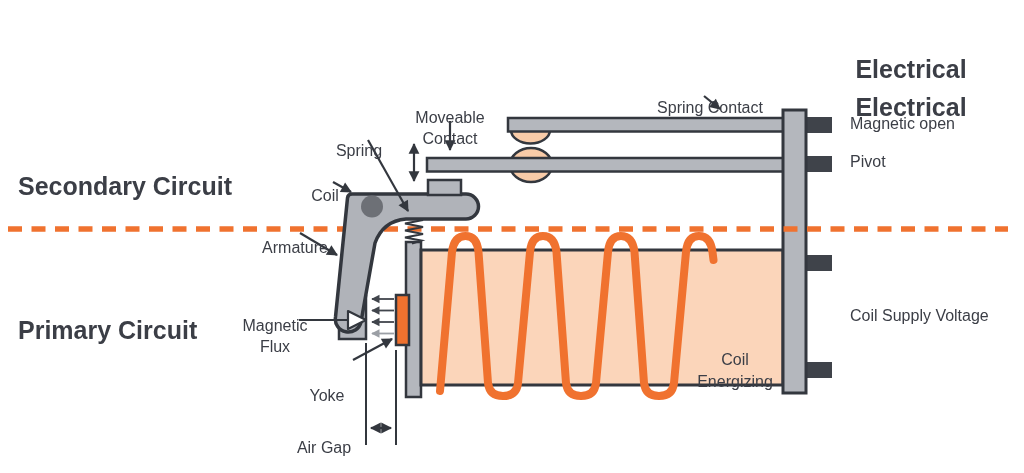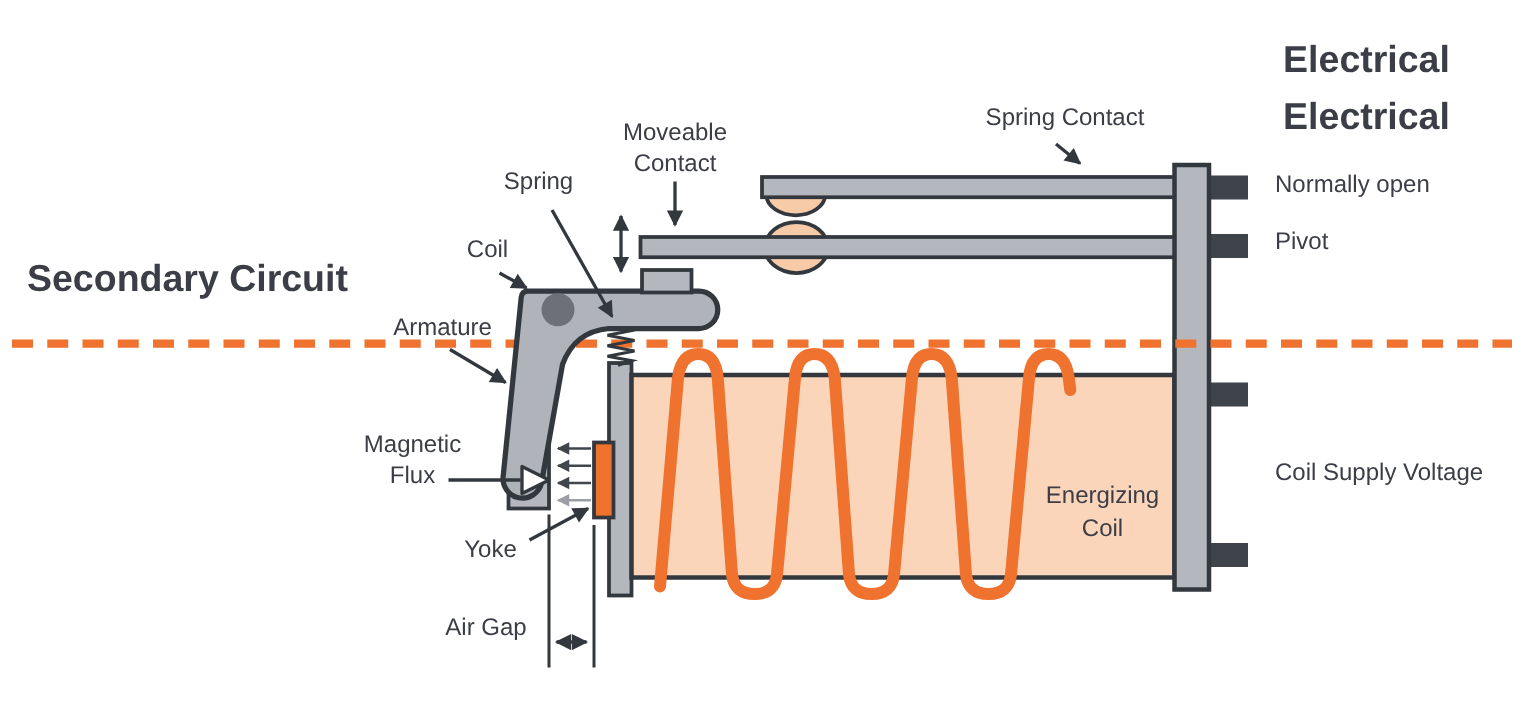--- a/index.html
+++ b/index.html
@@ -4,21 +4,21 @@
 <style>
   html,body{margin:0;padding:0;background:#fff;}
   #stage{
     position:relative;width:1024px;height:473px;background:#ffffff;overflow:hidden;
     font-family:"Liberation Sans","DejaVu Sans",sans-serif;color:#3B3E46;
   }
   #art{position:absolute;left:0;top:0;}
   .lbl{position:absolute;white-space:nowrap;line-height:1.18;}
   .title{font-size:25px;font-weight:700;}
   .small{font-size:16px;font-weight:400;}
-  .center{transform:translateX(-50%);text-align:center;}
+  .center{transform:translateX(-50%);text-align:center;margin-top:29px;}
 </style>
 </head>
 <body>
 
 <div id="stage">
 
   <svg id="art" width="1024" height="473" viewBox="0 0 1024 473">
     <defs>
       <marker id="mDark" viewBox="0 0 12 12" refX="10" refY="6" markerWidth="13" markerHeight="13" orient="auto-start-reverse" markerUnits="userSpaceOnUse">
         <path d="M1,1 L11,6 L1,11 Z" fill="#33373E"></path>
@@ -92,27 +92,28 @@
       <line x1="333" y1="182" x2="351" y2="192" marker-end="url(#mDark)"></line>
       <line x1="300" y1="233" x2="337" y2="255" marker-end="url(#mDark)"></line>
       <line x1="353" y1="360" x2="392" y2="339" marker-end="url(#mDark)"></line>
       <line x1="299" y1="320" x2="347" y2="320"></line>
     </g>
     <polygon points="348,311 366,320 348,329" fill="#ffffff" stroke="#33373E" stroke-width="2.2" stroke-linejoin="round"></polygon>
   </svg>
 
   <div class="lbl title" style="left:18px;top:124px;margin-top:48px;">Secondary Circuit</div>
 
+  <div class="lbl title" style="left:18px;top:316px;">Primary Circuit</div>
 
   <div class="lbl title center" style="left:911px;top:22px;line-height:1.5;">
     <div>Electrical</div>
     <div>Electrical</div>
   </div>
 
-  <div class="lbl small" style="left:850px;top:115px;">Normally open</div>
+  <div class="lbl small" style="left:850px;top:115px;">Magnetic open</div>
 
   <div class="lbl small" style="left:850px;top:153px;">Pivot</div>
 
   <div class="lbl small" style="left:850px;top:307px;text-align:center;">Coil Supply Voltage</div>
 
   <div class="lbl small center" style="left:450px;top:79px;line-height:1.3;">
     <div>Moveable</div>
     <div>Contact</div>
   </div>
 
@@ -127,17 +128,17 @@
   <div class="lbl small center" style="left:275px;top:287px;line-height:1.3;">
     <div>Magnetic</div>
     <div>Flux</div>
   </div>
 
   <div class="lbl small center" style="left:327px;top:358px;">Yoke</div>
 
   <div class="lbl small center" style="left:324px;top:410px;">Air Gap</div>
 
   <div class="lbl small center" style="left:735px;top:320px;line-height:1.35;">
+    <div>Coil</div>
     <div>Energizing</div>
-    <div>Coil</div>
   </div>
 
 </div>
 
 </body></html>

